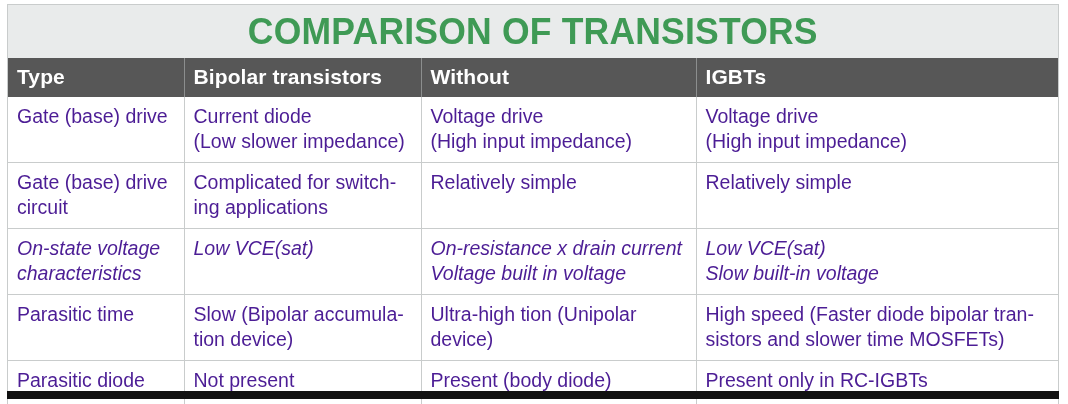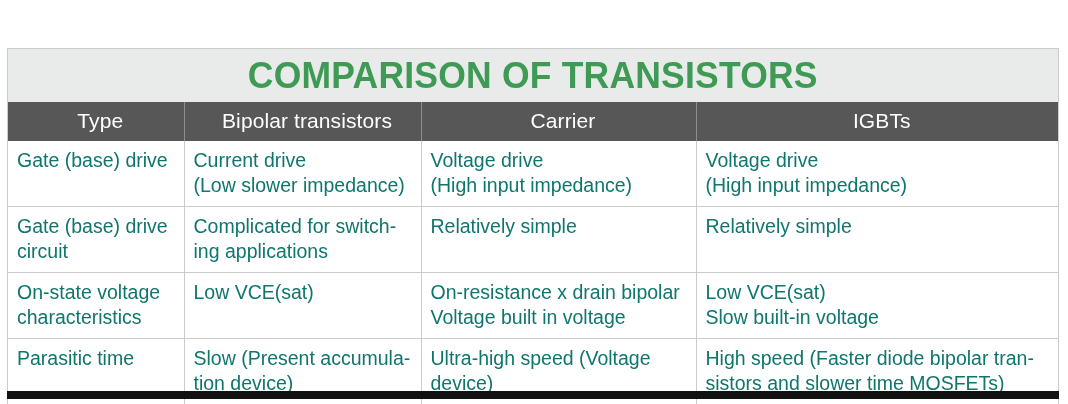--- a/index.html
+++ b/index.html
@@ -24,21 +24,20 @@
 
   .table-wrap {
     position: absolute;
     left: 7px;
     top: 4px;
     width: 1052px;
     border-left: 1px solid #c9cccc;
     border-right: 1px solid #c9cccc;
     border-top: 1px solid #c9cccc;
     box-sizing: border-box;
-    margin-top: 44px;
   }
 
   
   .title-band {
     background: #e9ebeb;
     height: 53px;
     display: flex;
     align-items: center;
     justify-content: center;
     box-sizing: border-box;
@@ -65,53 +64,53 @@
   }
 
   table.cmp col.c0 { width: 176px; }
   table.cmp col.c1 { width: 237px; }
   table.cmp col.c2 { width: 275px; }
   table.cmp col.c3 { width: 362px; }
 
   table.cmp thead th {
     background: #575757;
     color: #ffffff;
-    text-align: center;
-    font-weight: normal;
+    text-align: left;
+    font-weight: bold;
     font-size: 21px;
     line-height: 22px;
     padding: 8px 0 9px 9px;
     border-right: 1px solid #8c8e8e;
     vertical-align: middle;
     letter-spacing: 0.1px;
     white-space: nowrap;
   }
   table.cmp thead th:last-child { border-right: none; }
 
   table.cmp tbody td {
     background: #ffffff;
-    color: #0f766e;
+    color: #4c1d95;
     text-align: left;
     font-size: 19.5px;
     line-height: 25px;
     padding: 7px 8px 8px 9px;
     border-right: 1px solid #c9cccc;
     border-bottom: 1px solid #c9cccc;
     vertical-align: top;
     box-sizing: border-box;
   }
   table.cmp tbody td:last-child { border-right: none; }
   table.cmp tbody tr:last-child td { border-bottom: none; }
 
   table.cmp tbody td .line { display: block; white-space: nowrap; }
 
   
   tr.r0 td { height: 65px; }
   tr.r1 td { height: 62px; }
-  tr.r2 td { height: 60px; }
+  tr.r2 td { height: 60px; font-style: italic; }
   tr.r3 td { height: 63px; }
   tr.r4 td { height: 44px; }
 
   .bottom-rule {
     position: absolute;
     left: 7px;
     top: 391px;
     width: 1052px;
     height: 8px;
     background: #111111;
@@ -132,32 +131,32 @@
       <colgroup>
         <col class="c0">
           <col class="c1">
           <col class="c2">
           <col class="c3">
       </colgroup>
       <thead>
         <tr>
           <th>Type</th>
           <th>Bipolar transistors</th>
-          <th>Carrier</th>
+          <th>Without</th>
           <th>IGBTs</th>
         </tr>
       </thead>
       <tbody>
 
         <tr class="r0">
           <td>
             <span class="line">Gate (base) drive</span>
           </td>
           <td>
-            <span class="line">Current drive</span>
+            <span class="line">Current diode</span>
             <span class="line">(Low slower impedance)</span>
           </td>
           <td>
             <span class="line">Voltage drive</span>
             <span class="line">(High input impedance)</span>
           </td>
           <td>
             <span class="line">Voltage drive</span>
             <span class="line">(High input impedance)</span>
           </td>
@@ -182,47 +181,61 @@
 
         <tr class="r2">
           <td>
             <span class="line">On-state voltage</span>
             <span class="line">characteristics</span>
           </td>
           <td>
             <span class="line">Low VCE(sat)</span>
           </td>
           <td>
-            <span class="line">On-resistance x drain bipolar</span>
+            <span class="line">On-resistance x drain current</span>
             <span class="line">Voltage built in voltage</span>
           </td>
           <td>
             <span class="line">Low VCE(sat)</span>
             <span class="line">Slow built-in voltage</span>
           </td>
         </tr>
 
         <tr class="r3">
           <td>
             <span class="line">Parasitic time</span>
           </td>
           <td>
-            <span class="line">Slow (Present accumula-</span>
+            <span class="line">Slow (Bipolar accumula-</span>
             <span class="line">tion device)</span>
           </td>
           <td>
-            <span class="line">Ultra-high speed (Voltage</span>
+            <span class="line">Ultra-high tion (Unipolar</span>
             <span class="line">device)</span>
           </td>
           <td>
             <span class="line">High speed (Faster diode bipolar tran-</span>
             <span class="line">sistors and slower time MOSFETs)</span>
           </td>
         </tr>
 
+        <tr class="r4">
+          <td>
+            <span class="line">Parasitic diode</span>
+          </td>
+          <td>
+            <span class="line">Not present</span>
+          </td>
+          <td>
+            <span class="line">Present (body diode)</span>
+          </td>
+          <td>
+            <span class="line">Present only in RC-IGBTs</span>
+          </td>
+        </tr>
 
       </tbody>
     </table>
   </div>
 
   <div class="bottom-rule"></div>
 
 </div>
 
 </body></html>

